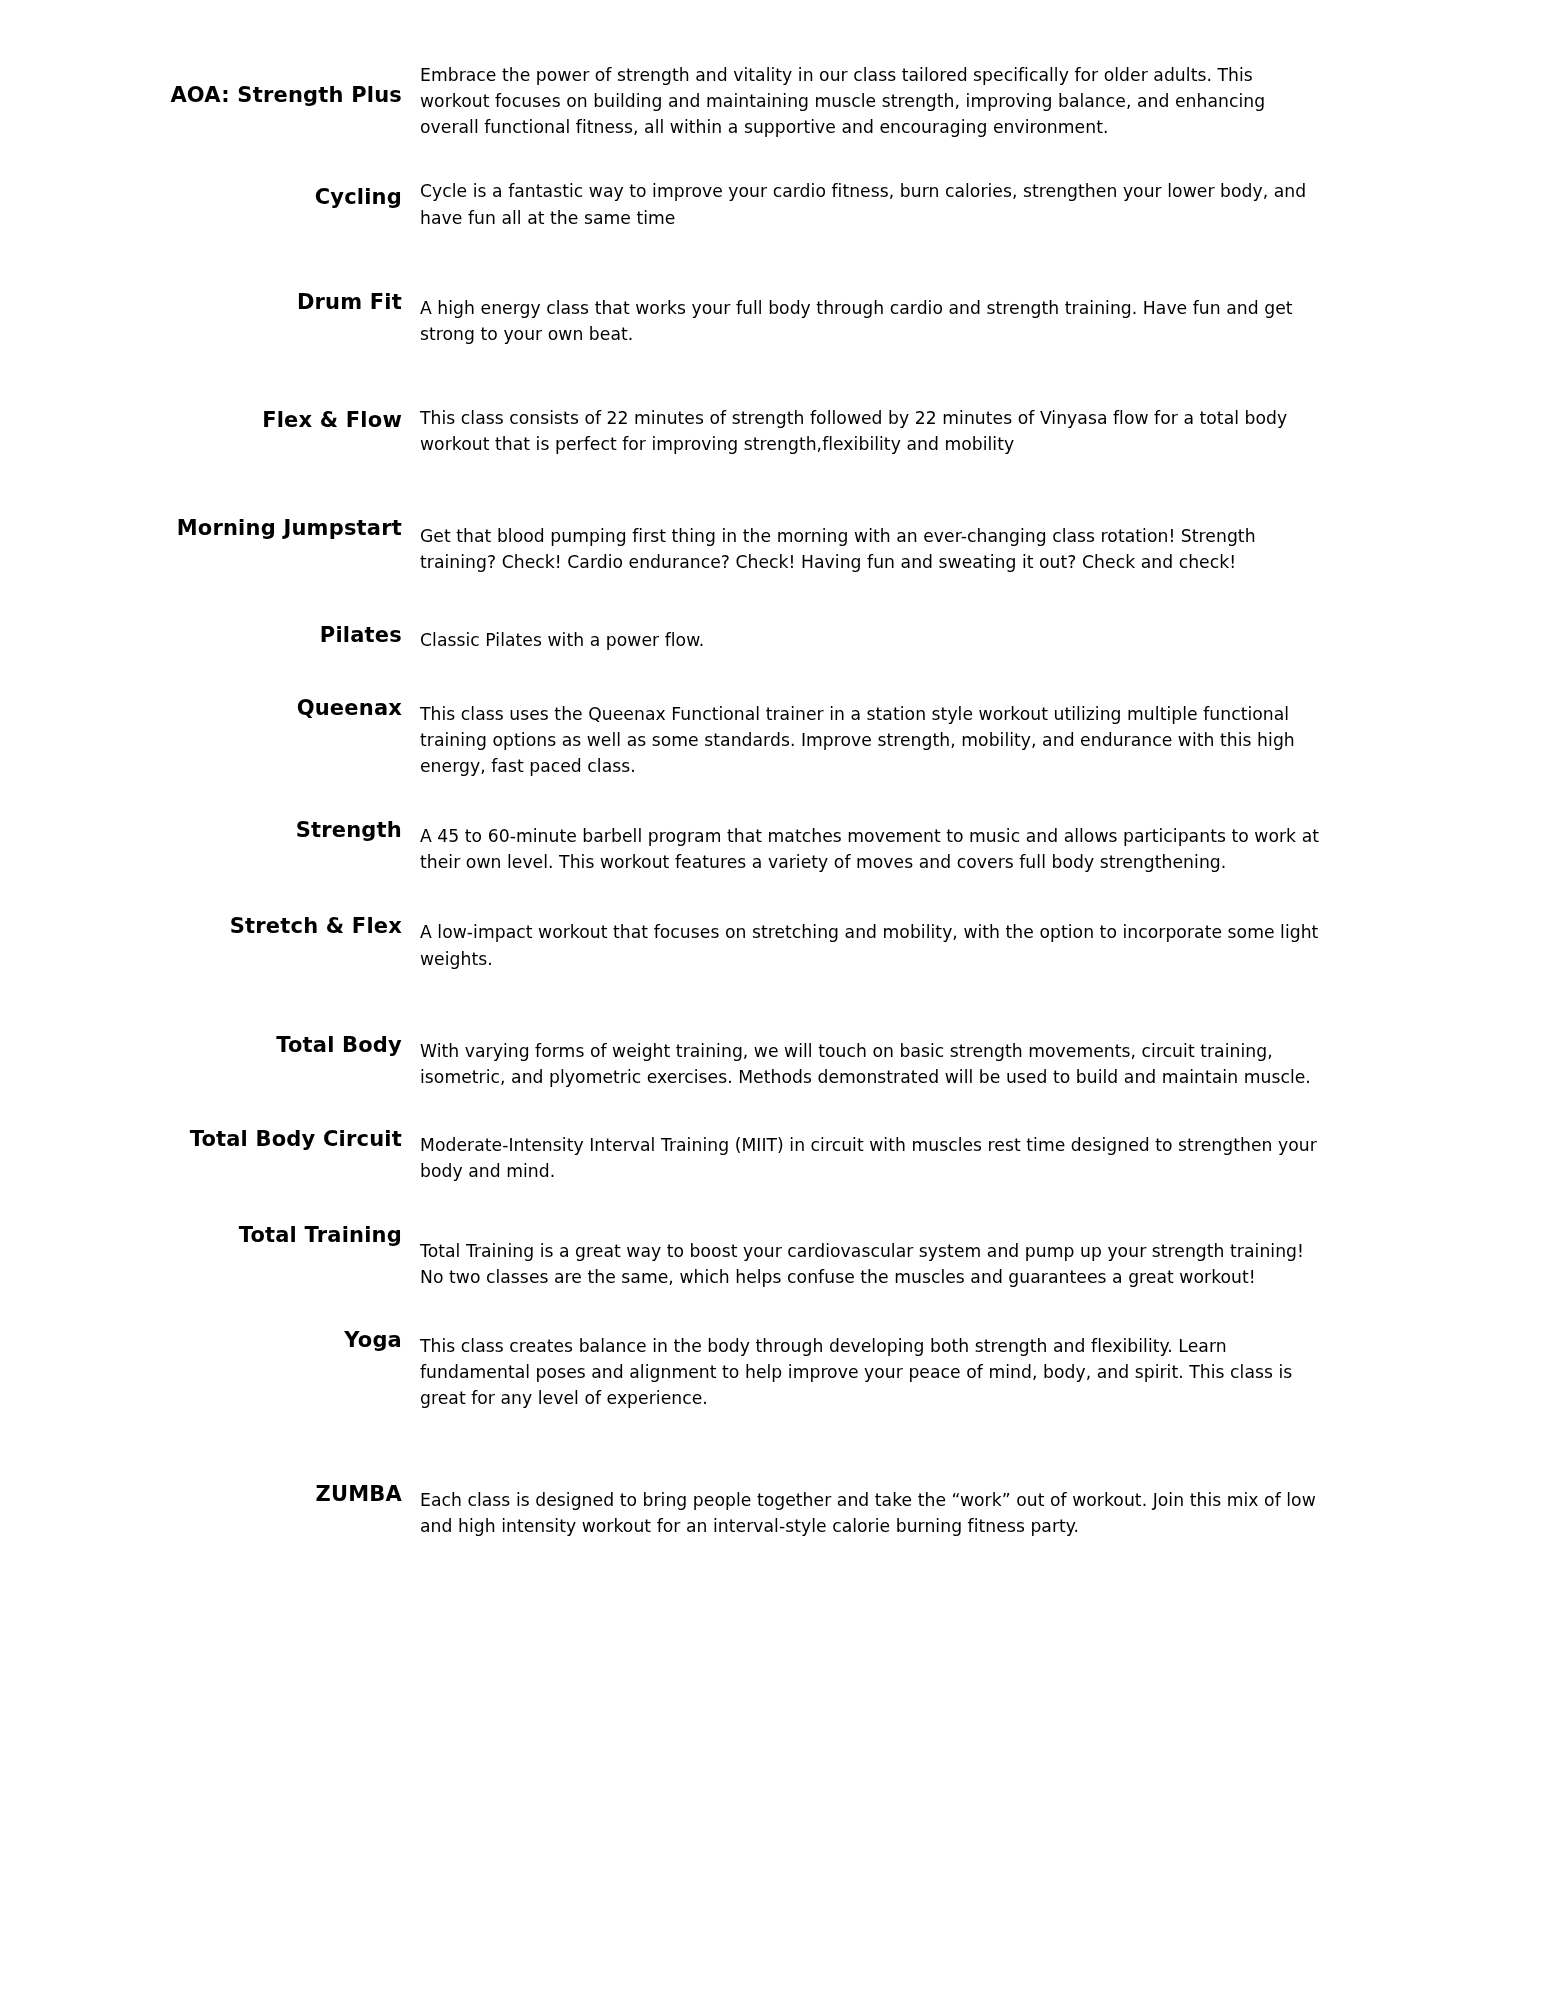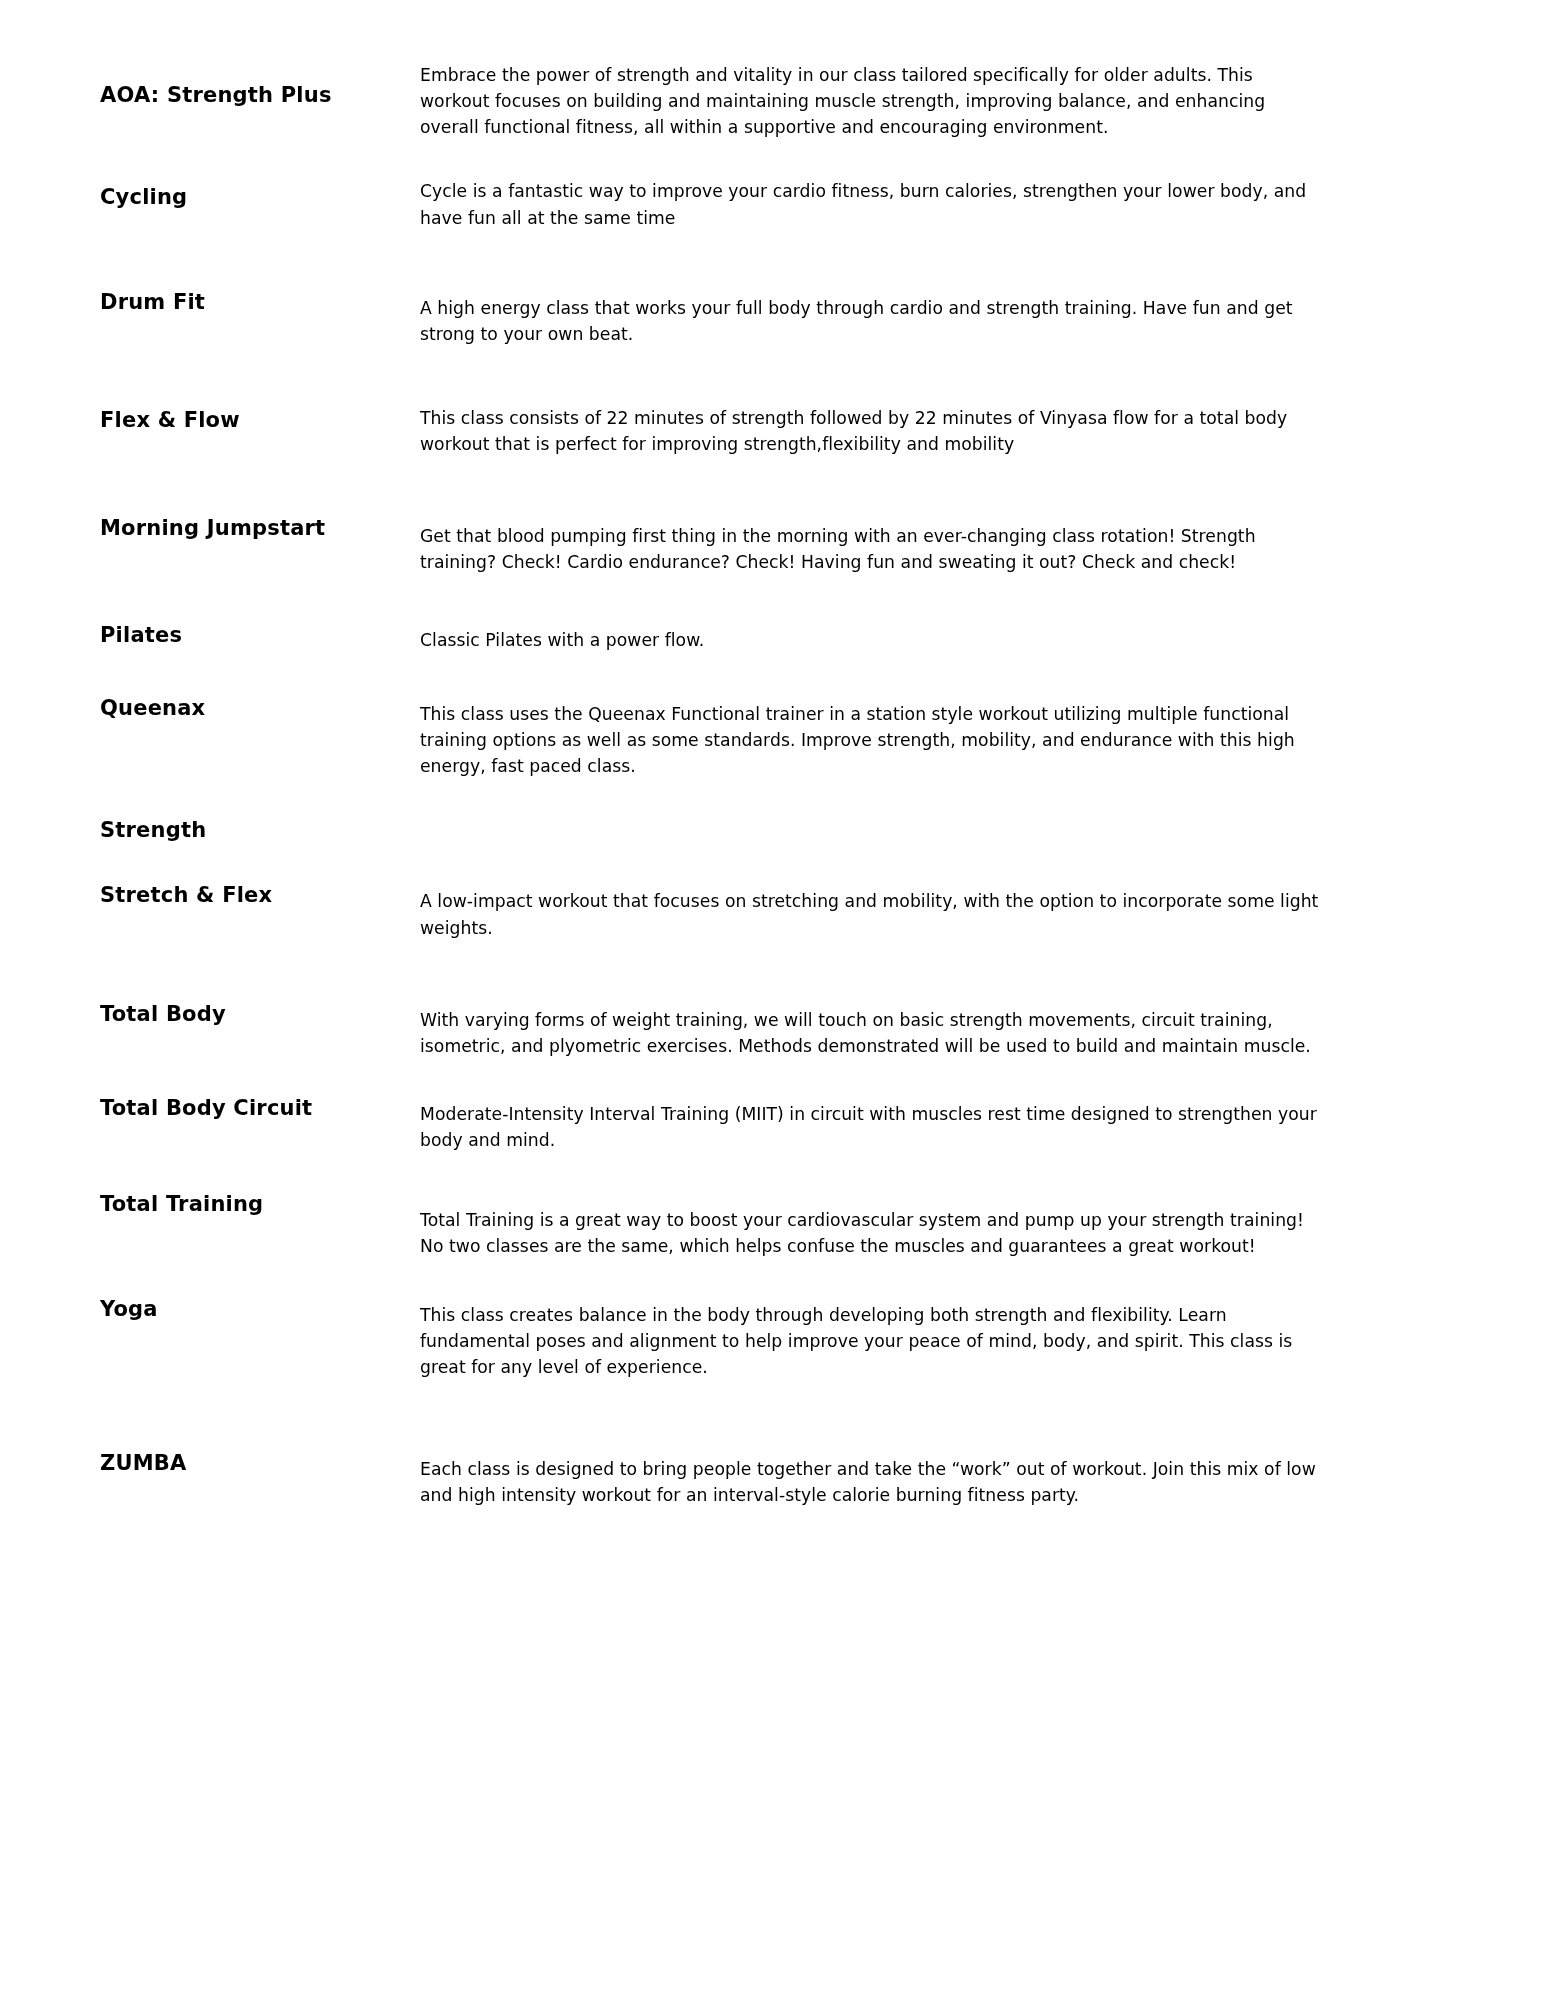--- a/index.html
+++ b/index.html
@@ -24,21 +24,21 @@
     display: block;
   }
   .class-row {
     display: flex;
     align-items: flex-start;
     width: 100%;
   }
   .class-name {
     width: 320px;
     min-width: 320px;
-    text-align: left;
+    text-align: right;
     font-weight: bold;
     font-size: 21px;
     line-height: 1.3;
     letter-spacing: 0.2px;
     padding-right: 18px;
     box-sizing: border-box;
   }
   .class-desc {
     flex: 1;
     font-weight: normal;
@@ -76,20 +76,21 @@
       <div class="class-row" style="margin-bottom: 42px;">
         <div class="class-name" style="margin-top: 6px;">Pilates</div>
         <div class="class-desc" style="margin-top: 11px;">Classic Pilates with a power flow.</div>
       </div>
       <div class="class-row" style="margin-bottom: 38px;">
         <div class="class-name" style="margin-top: 0px;">Queenax</div>
         <div class="class-desc" style="margin-top: 6px;">This class uses the Queenax Functional trainer in a station style workout utilizing multiple functional training options as well as some standards. Improve strength, mobility, and endurance with this high energy, fast paced class.</div>
       </div>
       <div class="class-row" style="margin-bottom: 38px;">
         <div class="class-name" style="margin-top: 0px;">Strength</div>
+        <div class="class-desc" style="margin-top: 6px;">A 45 to 60-minute barbell program that matches movement to music and allows participants to work at their own level. This workout features a variety of moves and covers full body strengthening.</div>
       </div>
       <div class="class-row" style="margin-bottom: 60px;">
         <div class="class-name" style="margin-top: 0px;">Stretch &amp; Flex</div>
         <div class="class-desc" style="margin-top: 6px;">A low-impact workout that focuses on stretching and mobility, with the option to incorporate some light weights.</div>
       </div>
       <div class="class-row" style="margin-bottom: 36px;">
         <div class="class-name" style="margin-top: 0px;">Total Body</div>
         <div class="class-desc" style="margin-top: 6px;">With varying forms of weight training, we will touch on basic strength movements, circuit training, isometric, and plyometric exercises. Methods demonstrated will be used to build and maintain muscle.</div>
       </div>
       <div class="class-row" style="margin-bottom: 38px;">

